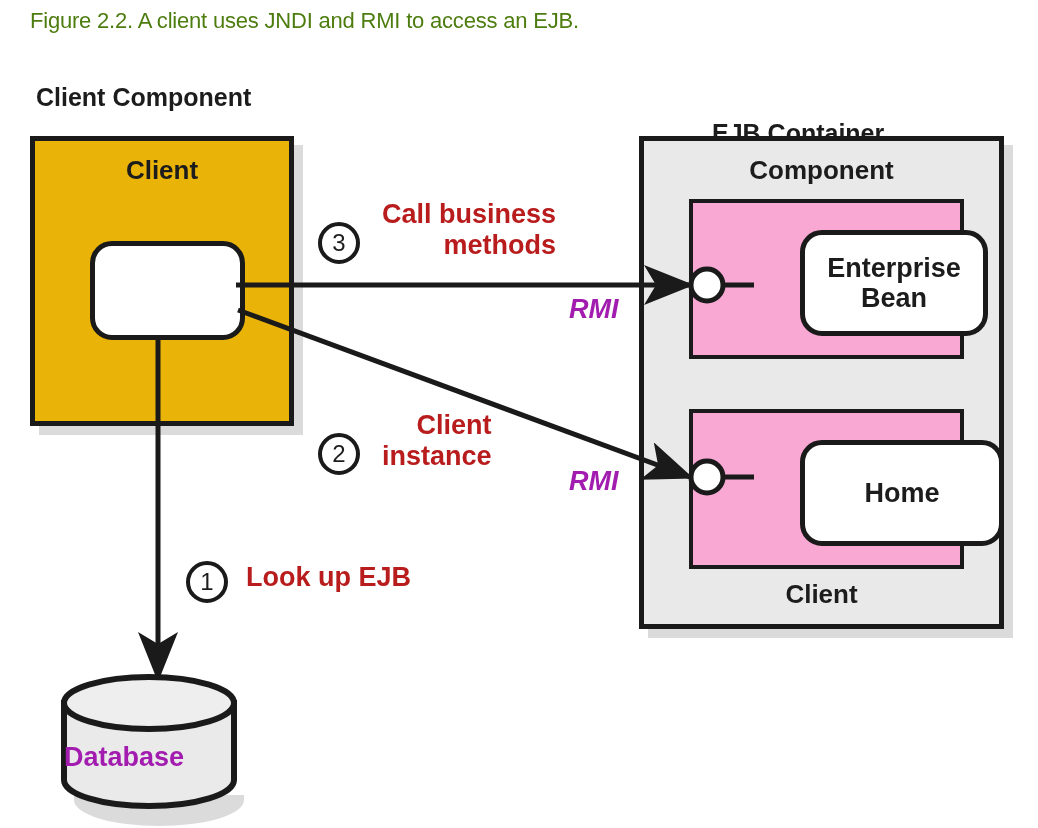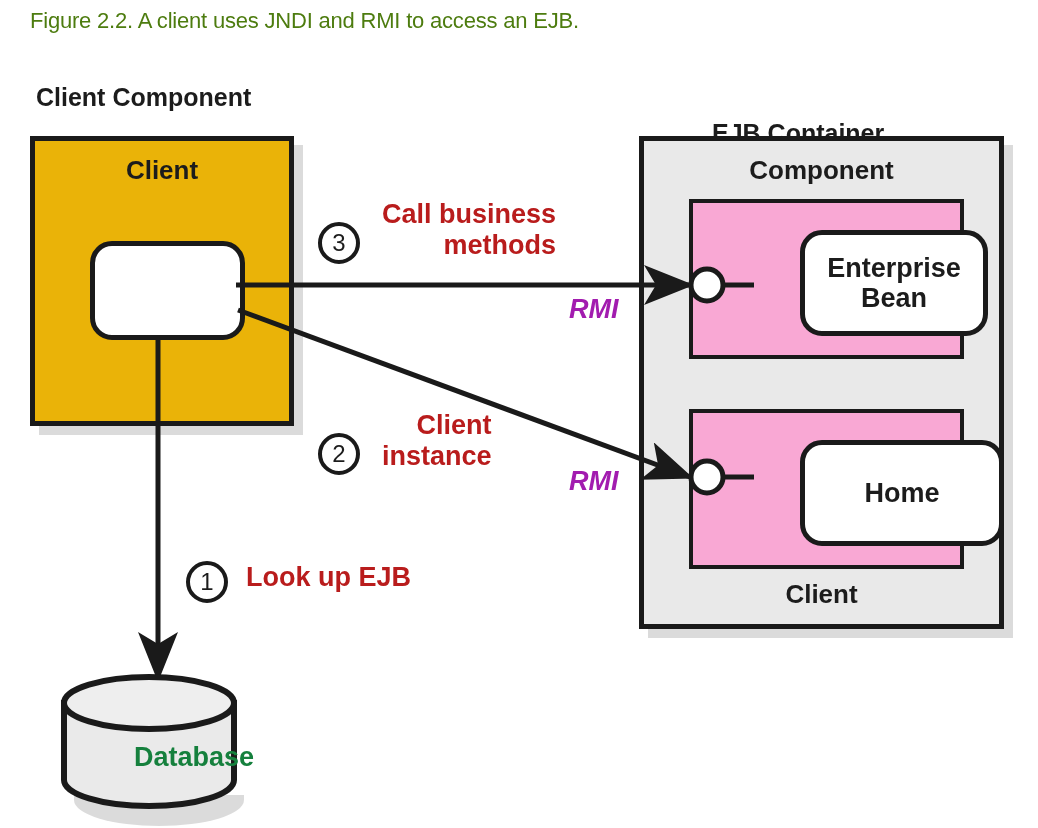--- a/index.html
+++ b/index.html
@@ -187,24 +187,24 @@
   }
   #rmi-top    { left: 569px; top: 294px; }
   #rmi-bottom { left: 569px; top: 466px; }
 
   
   #database-label {
     position: absolute;
     left: 64px;
     top: 742px;
     width: 190px;
-    text-align: right;
-    font-size: 27px;
-    font-weight: bold;
-    color: #15803d;
+    text-align: left;
+    font-size: 27px;
+    font-weight: bold;
+    color: #a21caf;
   }
 </style>
 </head>
 <body>
 
 <div id="figure-caption">Figure 2.2. A client uses JNDI and RMI to access an EJB.</div>
 
 <div class="container-heading" id="client-container-heading">Client Component</div>
 
 <div class="container-heading" id="ejb-container-heading">EJB Container</div>

